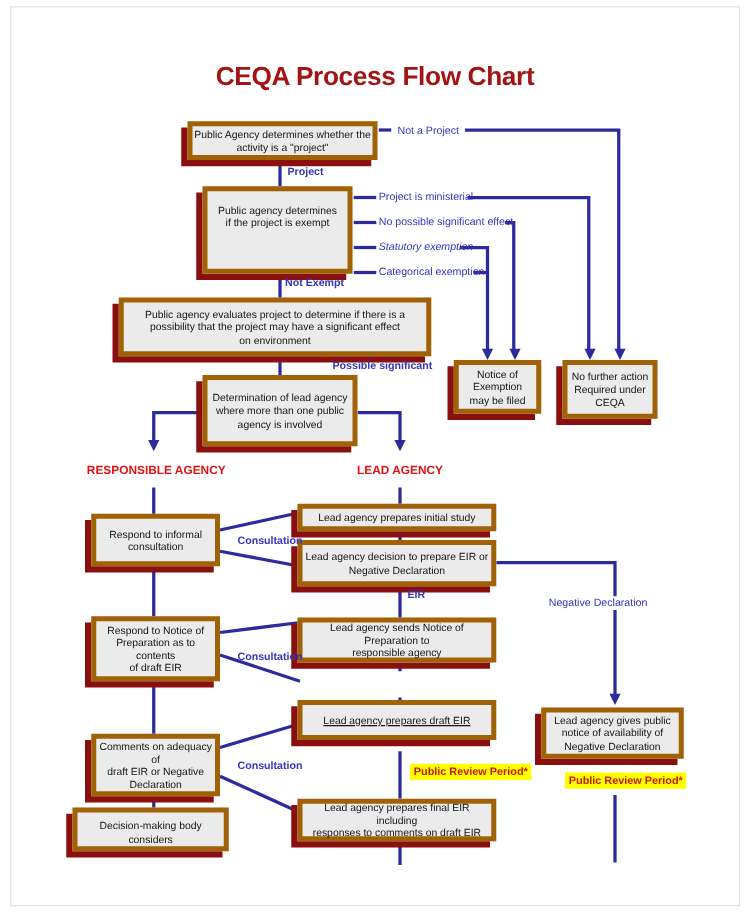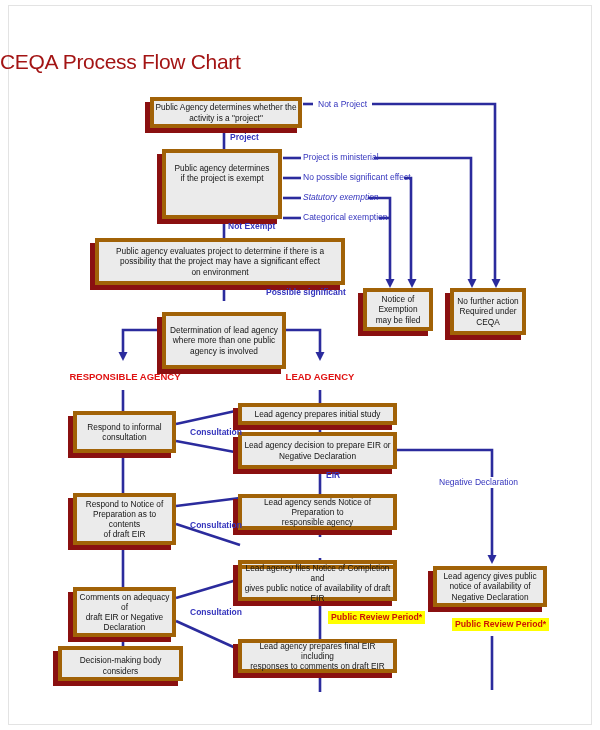--- a/index.html
+++ b/index.html
@@ -1,20 +1,20 @@
 <!DOCTYPE html>
 <html><head>
 <meta charset="utf-8">
 <style>
   html,body{margin:0;padding:0;background:#ffffff;}
   #stage{position:relative;width:600px;height:730px;background:#ffffff;overflow:hidden;
          font-family:"Liberation Sans",sans-serif;}
   .frame{position:absolute;left:8px;top:5px;width:582px;height:718px;border:1px solid #e3e3e3;}
-  .title{position:absolute;top:50px;left:0;width:600px;
-         font-size:21px;font-weight:normal;color:#a31414;letter-spacing:-0.3px;}
+  .title{position:absolute;top:50px;left:0;width:600px;text-align:center;
+         font-size:21px;font-weight:bold;color:#a31414;letter-spacing:-0.3px;}
   .box{position:absolute;background:#ebebeb;border:4px solid #a16207;
        box-shadow:-5px 5px 0 #8a1010;
        font-size:8.3px;line-height:1.22;color:#141414;
        display:flex;align-items:center;justify-content:center;
        text-align:center;white-space:pre-line;box-sizing:border-box;}
   .lbl{position:absolute;font-size:8.5px;color:#3434bd;white-space:nowrap;line-height:1;}
   .b{font-weight:bold;}
   .redh{position:absolute;font-size:9.5px;font-weight:bold;color:#e01212;
         text-align:center;white-space:nowrap;line-height:1;}
   .hl{position:absolute;background:#ffff00;color:#cc1505;font-weight:bold;
@@ -89,21 +89,21 @@
 
   <div class="title">CEQA Process Flow Chart</div>
 
   <div class="box" style="left:150px;top:97px;width:152px;height:31px;">Public Agency determines whether the
 activity is a "project"</div>
   <div class="box" style="left:162px;top:149px;width:120px;height:70px;padding-bottom:22px;">Public agency determines
 if the project is exempt</div>
   <div class="box" style="left:95px;top:238px;width:250px;height:47px;">Public agency evaluates project to determine if there is a
 possibility that the project may have a significant effect
 on environment</div>
-  <div class="box" style="left:162px;top:300px;width:124px;height:57px;margin-top:12px;">Determination of lead agency
+  <div class="box" style="left:162px;top:300px;width:124px;height:57px;">Determination of lead agency
 where more than one public
 agency is involved</div>
 
   <div class="box" style="left:363px;top:288px;width:70px;height:43px;">Notice of
 Exemption
 may be filed</div>
   <div class="box" style="left:450px;top:288px;width:76px;height:47px;">No further action
 Required under
 CEQA</div>
 
@@ -118,22 +118,20 @@
   <div class="box" style="left:58px;top:646px;width:125px;height:35px;overflow:hidden;align-items:flex-start;padding-top:5px;line-height:10.5px;">Decision-making body considers
 final EIR or Negative Declaration
 prepared by staff</div>
 
   <div class="box" style="left:238px;top:403px;width:159px;height:22px;">Lead agency prepares initial study</div>
   <div class="box" style="left:238px;top:432px;width:159px;height:37px;">Lead agency decision to prepare EIR or
 Negative Declaration</div>
   <div class="box" style="left:238px;top:494px;width:159px;height:36px;">Lead agency sends Notice of Preparation to
 responsible agency</div>
   <div class="box" style="left:238px;top:560px;width:159px;height:32px;text-decoration:underline;">Lead agency prepares draft EIR</div>
-  <div class="box" style="left:238px;top:565px;width:159px;height:36px;">Lead agency files Notice of Completion and
-gives public notice of availability of draft EIR</div>
   <div class="box" style="left:238px;top:639px;width:159px;height:34px;">Lead agency prepares final EIR including
 responses to comments on draft EIR</div>
 
   <div class="box" style="left:433px;top:566px;width:114px;height:41px;">Lead agency gives public
 notice of availability of
 Negative Declaration</div>
 
   <div class="lbl" style="left:318px;top:100px;">Not a Project</div>
   <div class="lbl b" style="left:230px;top:133px;">Project</div>
   <div class="lbl" style="left:303px;top:153px;">Project is ministerial</div>

